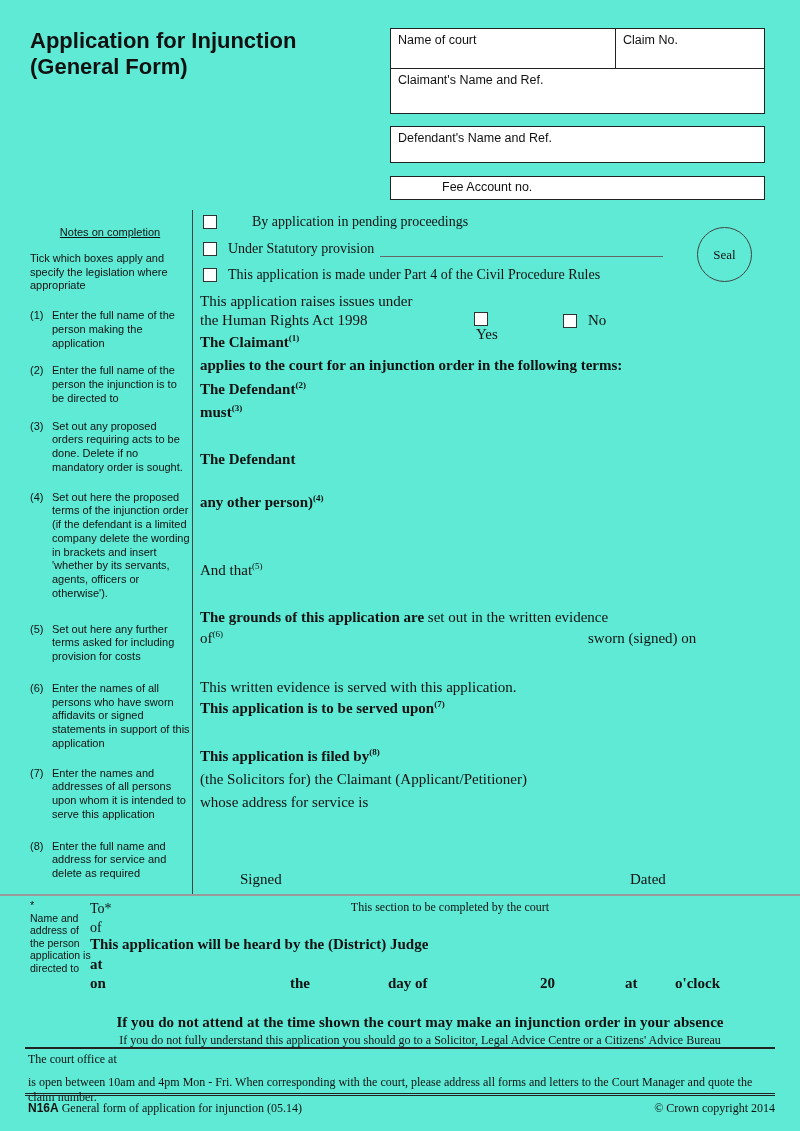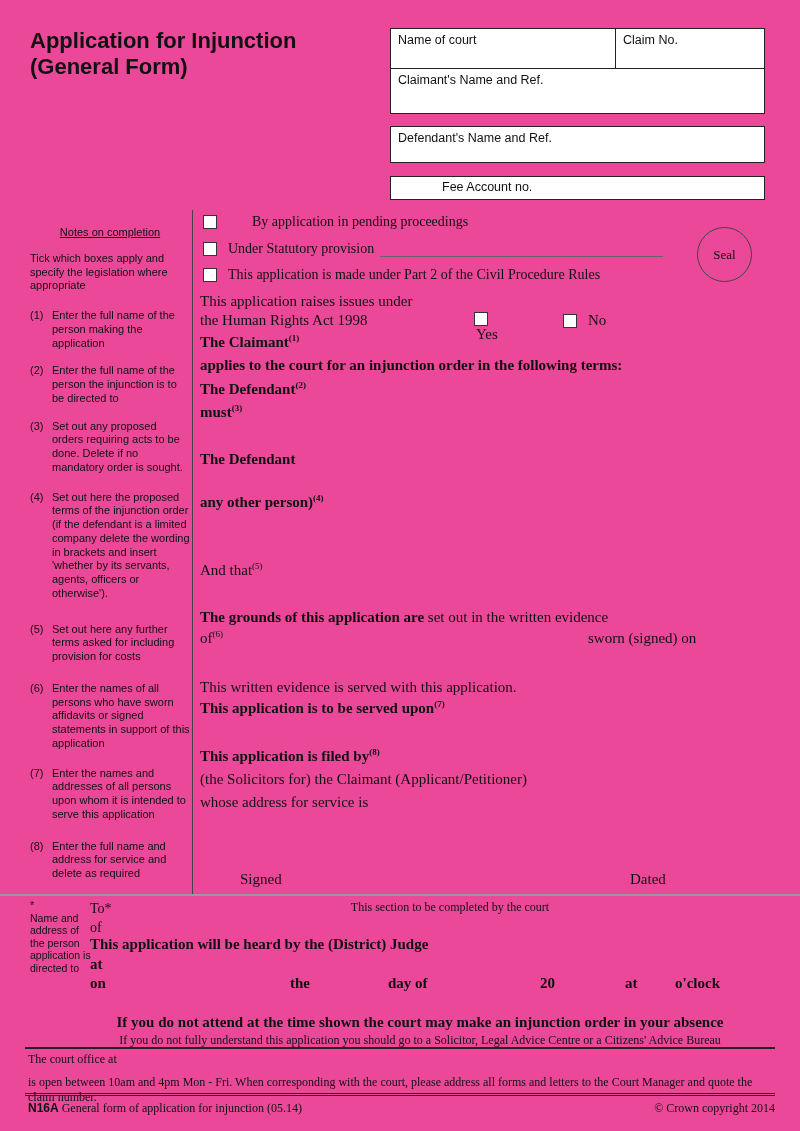--- a/index.html
+++ b/index.html
@@ -1,19 +1,19 @@
 <!DOCTYPE html>
 <html><head>
 <meta charset="utf-8">
 <style>
   * { margin:0; padding:0; box-sizing:border-box; }
   html,body { background:#e8e8e8; }
   .page {
     position:relative; width:800px; height:1131px; margin:0 auto;
-    background:#ec4899; color:#111; overflow:hidden;
+    background:#5eead4; color:#111; overflow:hidden;
     font-family:"Liberation Serif", serif;
   }
   .sans { font-family:"Liberation Sans", sans-serif; }
   .serif { font-family:"Liberation Serif", serif; }
   .abs { position:absolute; }
   .b { font-weight:bold; }
   .title { font-size:22px; line-height:1.2; font-weight:bold; letter-spacing:0; }
 
   
   .hbox { position:absolute; left:390px; width:375px; border:1.5px solid #222; background:#fff; }
@@ -130,21 +130,21 @@
     <span class="cb"></span>
     <span class="lbl">By application in pending proceedings</span>
   </div>
   <div class="cbrow" style="left:203px; top:241px; width:460px;">
     <span class="cb"></span>
     <span class="lbl">Under Statutory provision</span>
     <span class="fill-line"></span>
   </div>
   <div class="cbrow" style="left:203px; top:267px; width:460px;">
     <span class="cb"></span>
-    <span class="lbl">This application is made under Part 2 of the Civil Procedure Rules</span>
+    <span class="lbl">This application is made under Part 4 of the Civil Procedure Rules</span>
   </div>
 
   <div class="seal">
     <span>Seal</span>
   </div>
 
   <div class="bodyline" style="left:200px; top:293px;">This application raises issues under</div>
   <div class="bodyline" style="left:200px; top:312px;">the Human Rights Act 1998</div>
   <div class="cbrow" style="left:465px; top:312px;flex-direction:column;">
     <span class="cb"></span>

